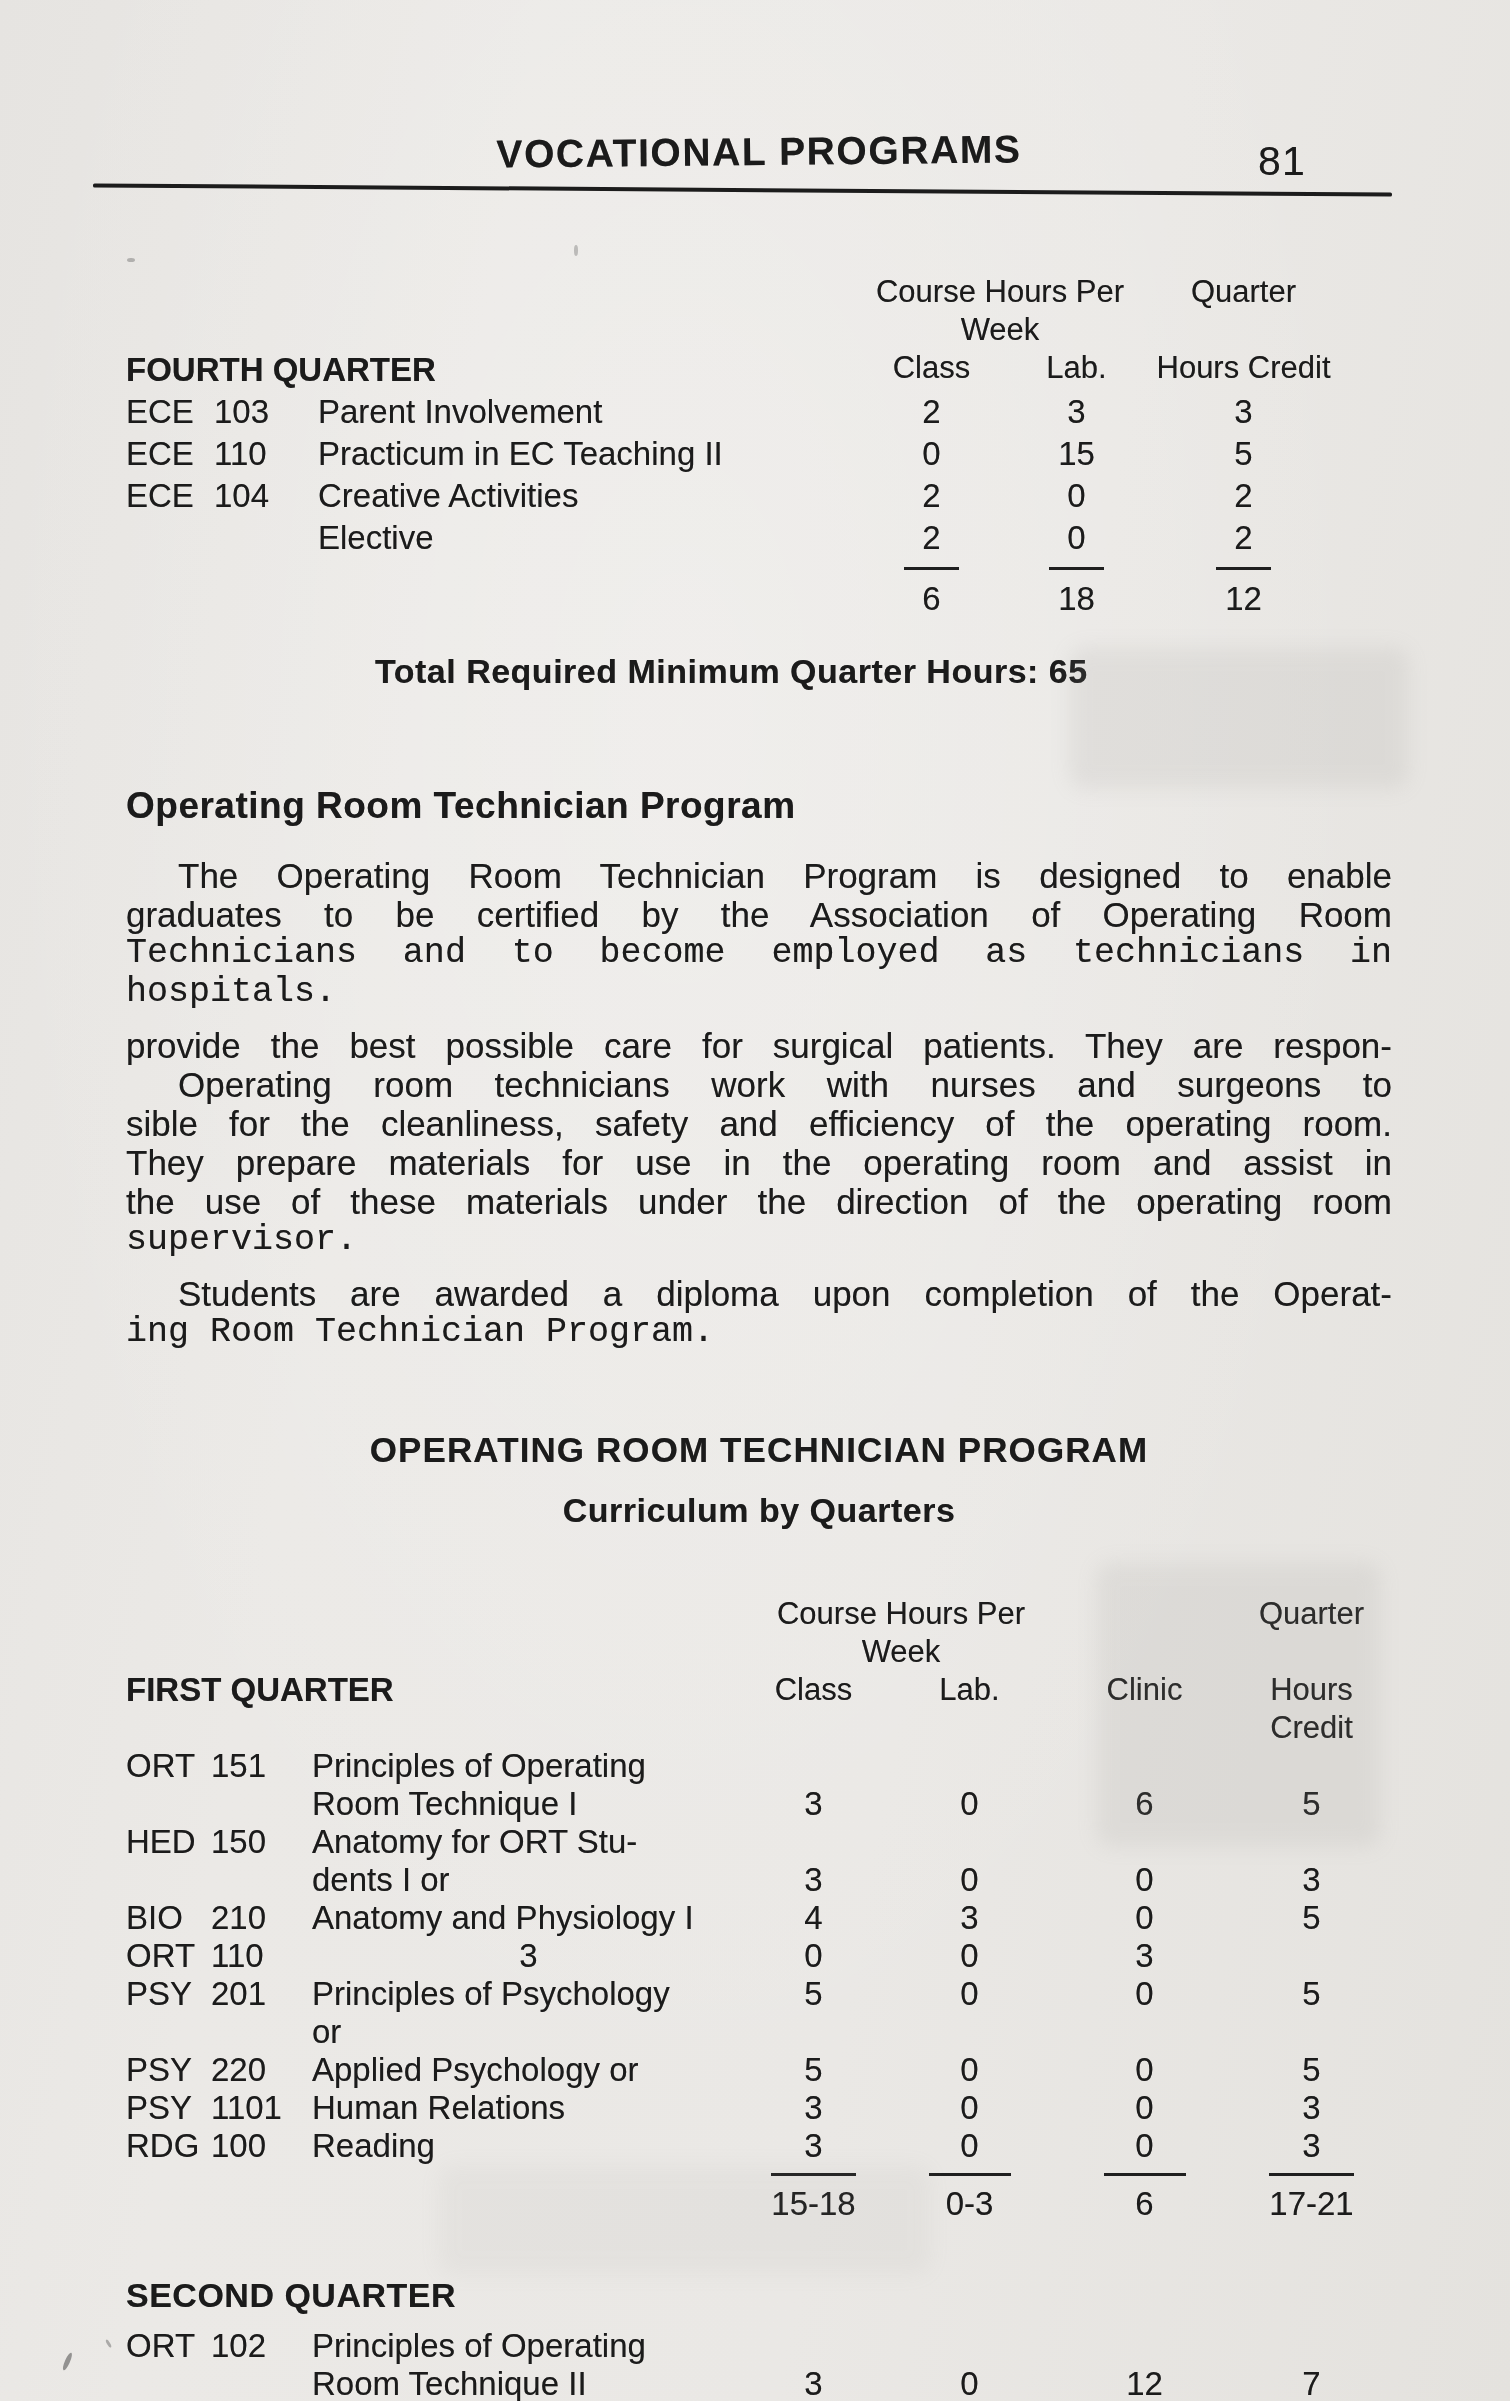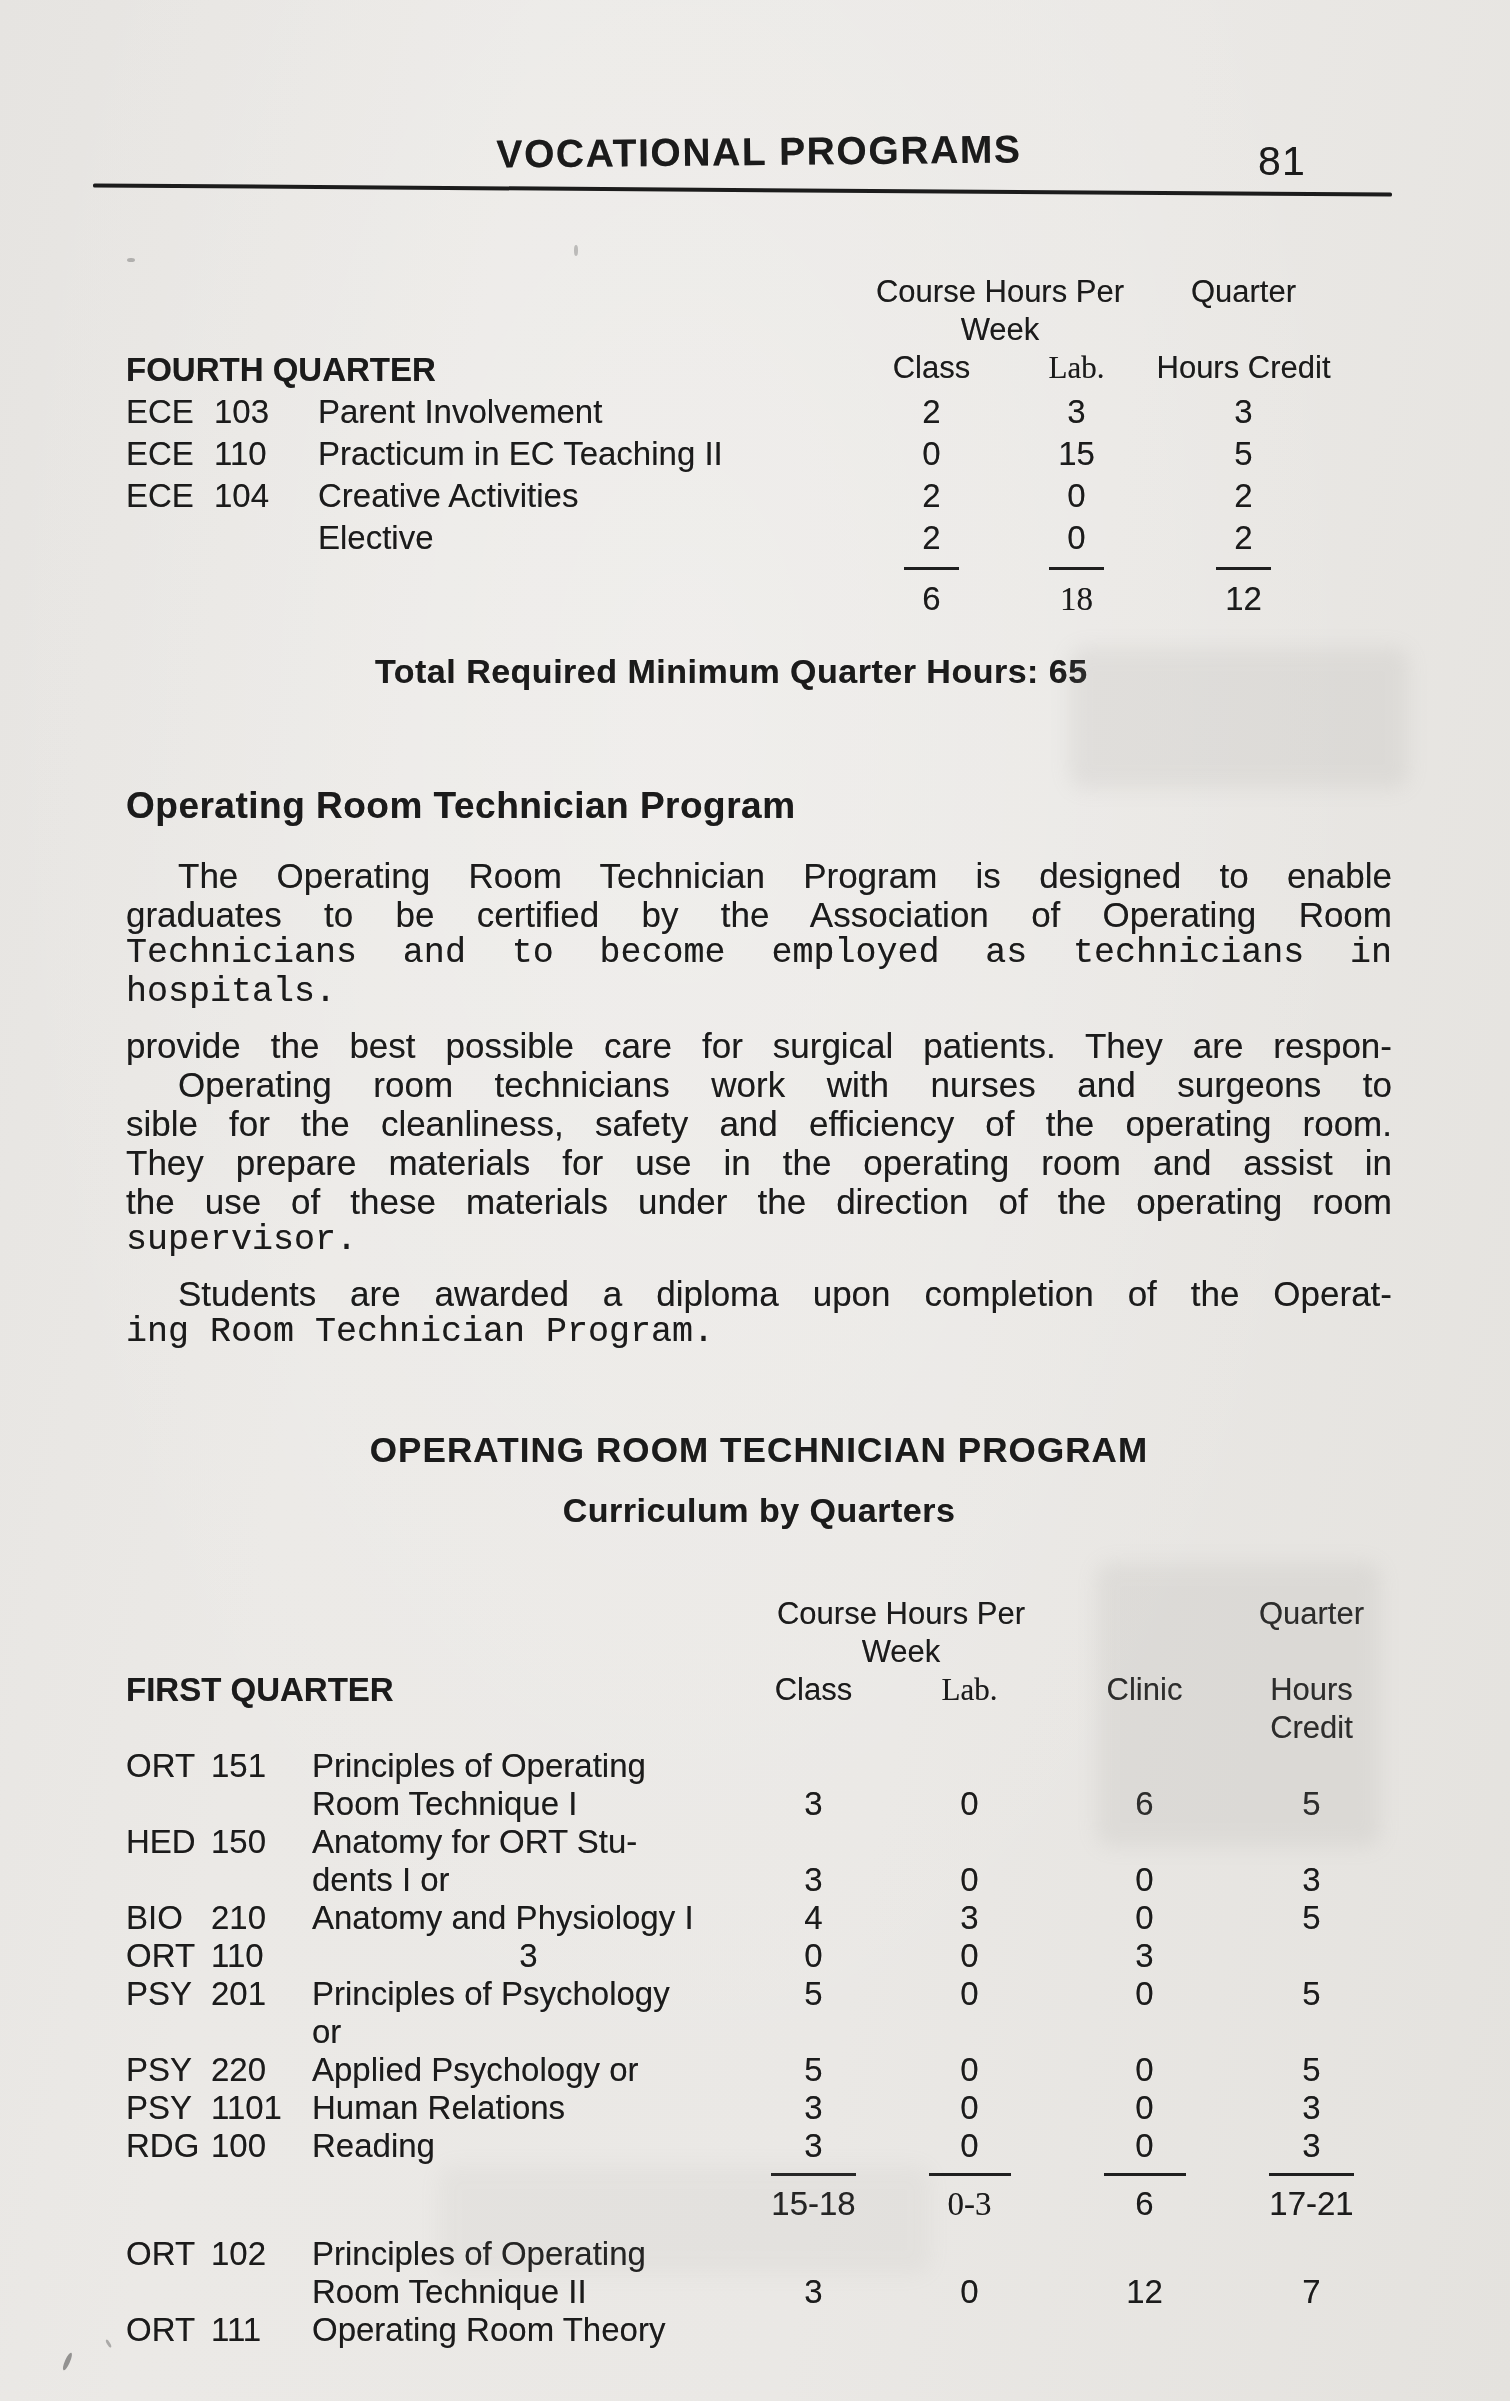--- a/index.html
+++ b/index.html
@@ -51,21 +51,21 @@
 
   .t1 { margin-top:81px; }
   .t2 { margin-top:65px; }
 
   
   .g-c13 { grid-column:1/4; }
   .g-c45 { grid-column:4/6; text-align:center; }
   .g-c6  { grid-column:6; text-align:center; }
   .t2 .g-c45b { grid-column:4/6; text-align:center; }
   .t2 .g-c7  { grid-column:7; text-align:center; }
-  .col4 { grid-column:4; } .col5 { grid-column:5;font-family:Liberation Serif, serif; }
+  .col4 { grid-column:4; } .col5 { grid-column:5; }
   .col6 { grid-column:6; } .col7 { grid-column:7; } .col3 { grid-column:3; }
 
   .total-line {
     margin-top:32px; margin-left:249px;
     font-size:34px; font-weight:bold; width:fit-content; letter-spacing:0.5px;
   }
 
   .sec-heading {
     margin-top:94px;
     font-size:37px; font-weight:bold; letter-spacing:0.5px;
@@ -294,20 +294,21 @@
       </div>
 
       <div class="row">
         <div class="cnum col4"><span class="sum">15-18</span></div>
         <div class="cnum col5"><span class="sum">0-3</span></div>
         <div class="cnum col6"><span class="sum">6</span></div>
         <div class="cnum col7"><span class="sum">17-21</span></div>
       </div>
     </div>
 
+    <div class="sq-heading ink">SECOND QUARTER</div>
 
     <div class="t2 t3 ink">
 
       <div class="row">
         <div class="cell">ORT</div>
         <div class="cell">102</div>
         <div class="cell">Principles of Operating</div>
       </div>
       <div class="row">
         <div class="cell col3">Room Technique II</div>

